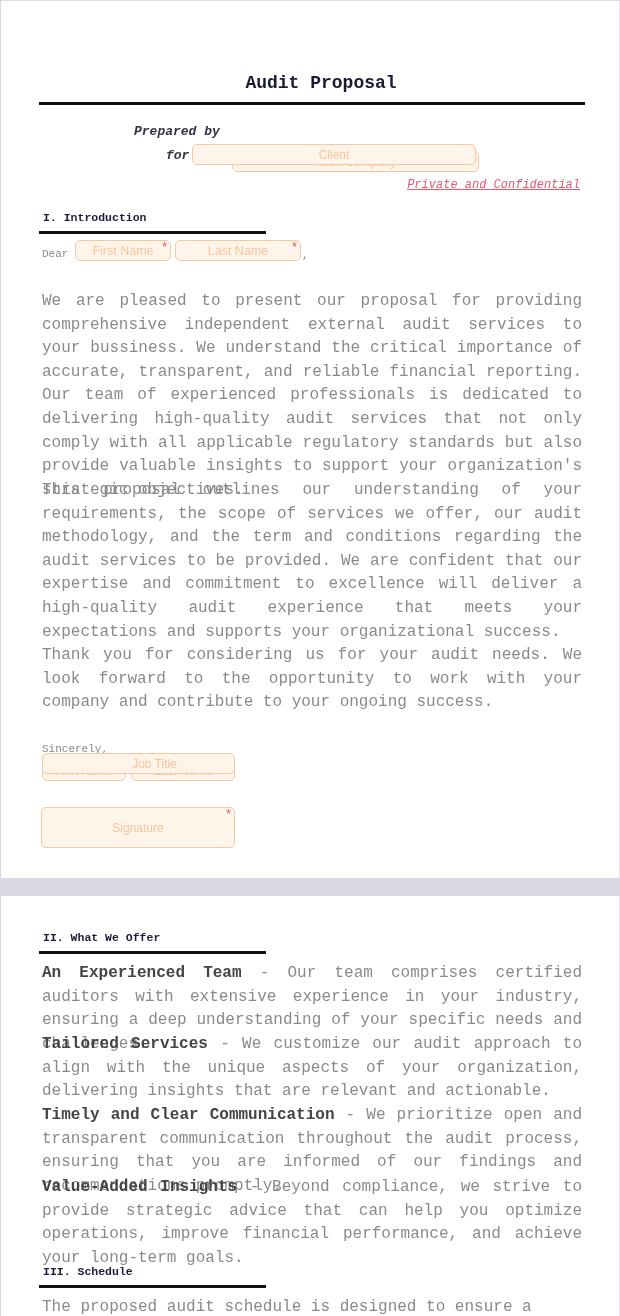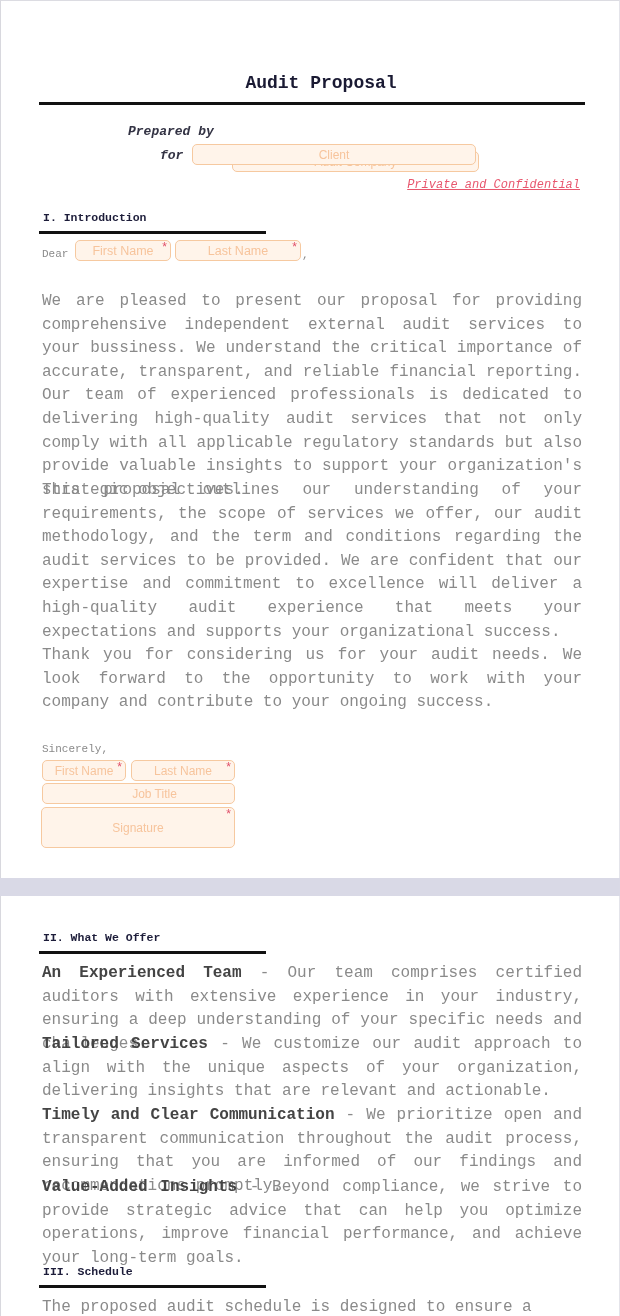--- a/index.html
+++ b/index.html
@@ -15,21 +15,21 @@
   .page2 { top: 896px; height: 420px; padding-left: 17px; }
 
   .title {
     position: absolute; left: 0; width: 620px; top: 72px; text-align: center;
     font-family: "Liberation Mono", monospace; font-weight: bold; font-size: 18px; color: #1a1a33; padding-left: 20px;
   }
   .rule-thick { position: absolute; height: 3px; background: #111111; }
 
   .label-italic {
     position: absolute; font-family: "Liberation Mono", monospace; font-style: italic; font-weight: bold;
-    font-size: 13px; color: #333344;
+    font-size: 13px; color: #333344; margin-left: 6px;
   }
   .field {
     position: absolute; border: 1px solid #f6c9a0; background: #fff4ea; border-radius: 5px;
     font-family: "Liberation Sans", sans-serif; font-size: 12px; color: #f7c49c;
     display: flex; align-items: center; justify-content: center;
   }
   .req {
     position: absolute; top: -1px; right: 3px; color: #e0506a; font-size: 12px; font-family: "Liberation Sans", sans-serif;
   }
 
@@ -89,21 +89,21 @@
 
   <div class="small-text" style="left:41px; top:742px;">Sincerely,</div>
   <div class="field" style="left:41px; top:759px; width:84px; height:21px;">
     <span>First Name</span>
     <span class="req">*</span>
   </div>
   <div class="field" style="left:130px; top:759px; width:104px; height:21px;">
     <span>Last Name</span>
     <span class="req">*</span>
   </div>
-  <div class="field" style="left:41px; top:782px; width:193px; height:21px;padding-left:32px;">
+  <div class="field" style="left:41px; top:752px; width:193px; height:21px;padding-left:32px;">
     <span>Job Title</span>
   </div>
   <div class="field" style="left:40px; top:806px; width:194px; height:41px;">
     <span>Signature</span>
     <span class="req">*</span>
   </div>
 </div>
 
 <div class="separator"></div>
 

